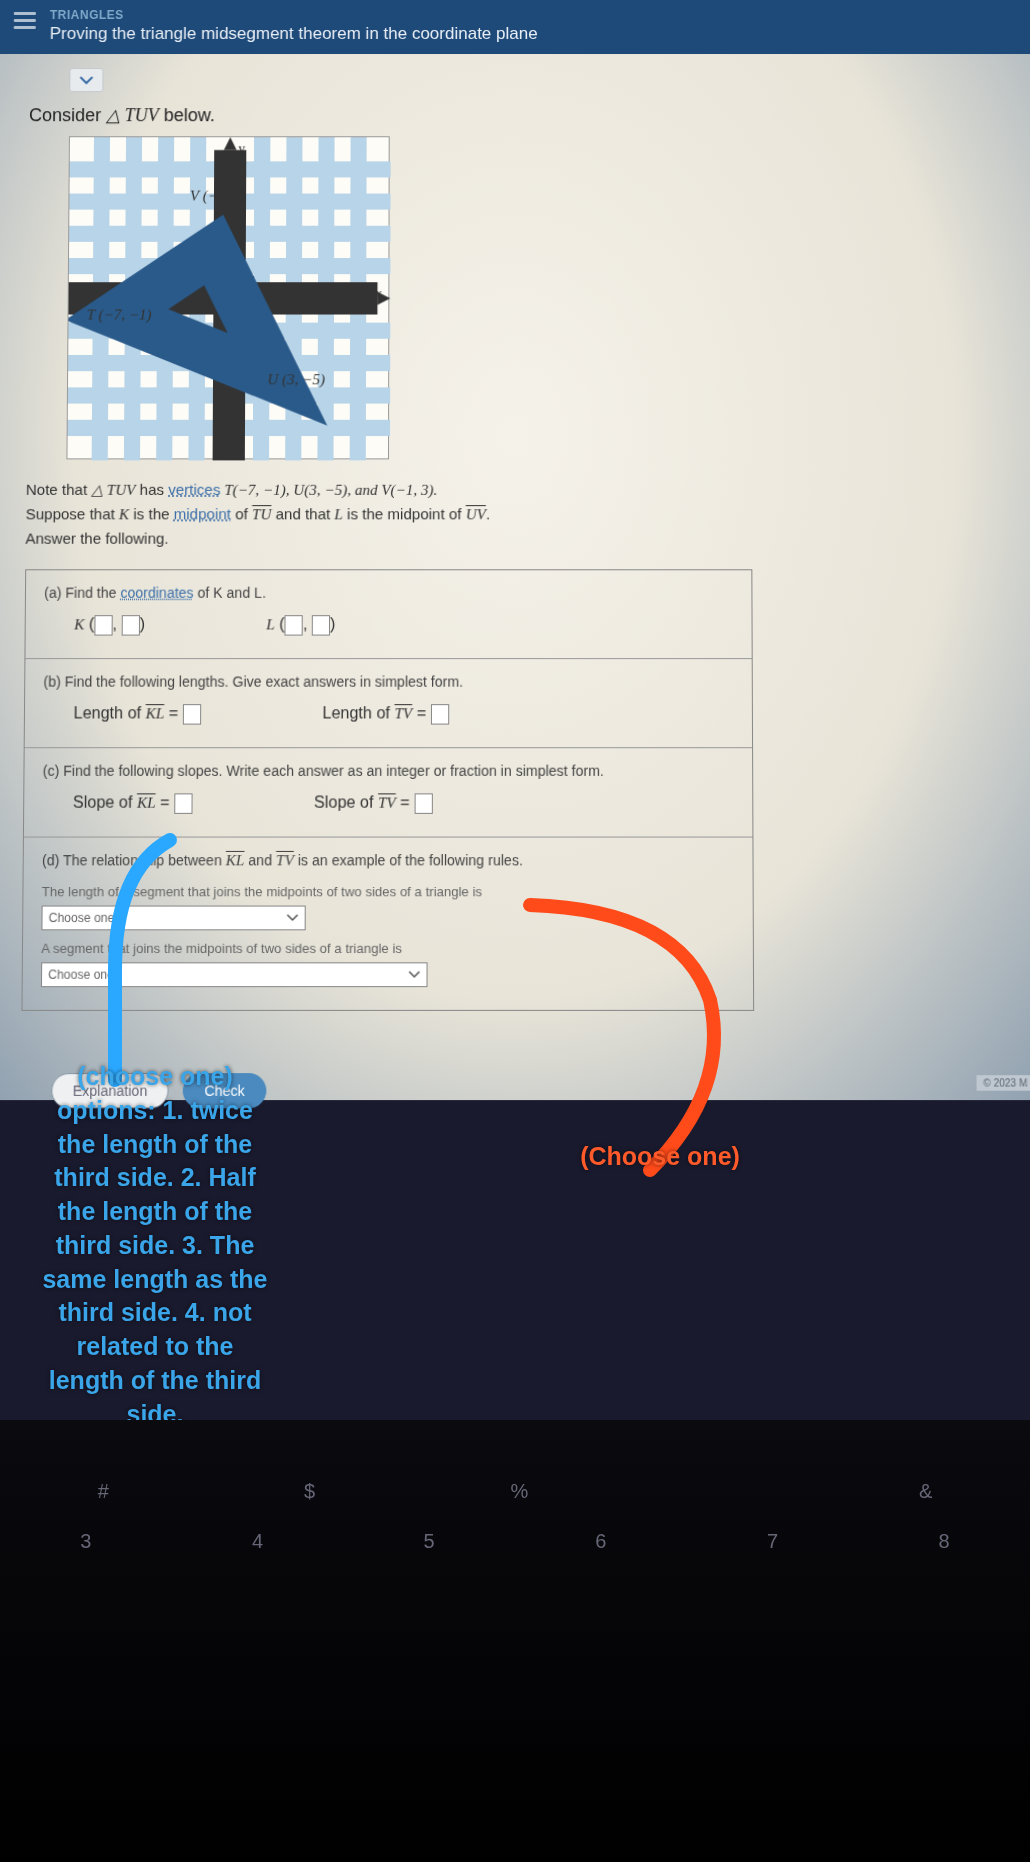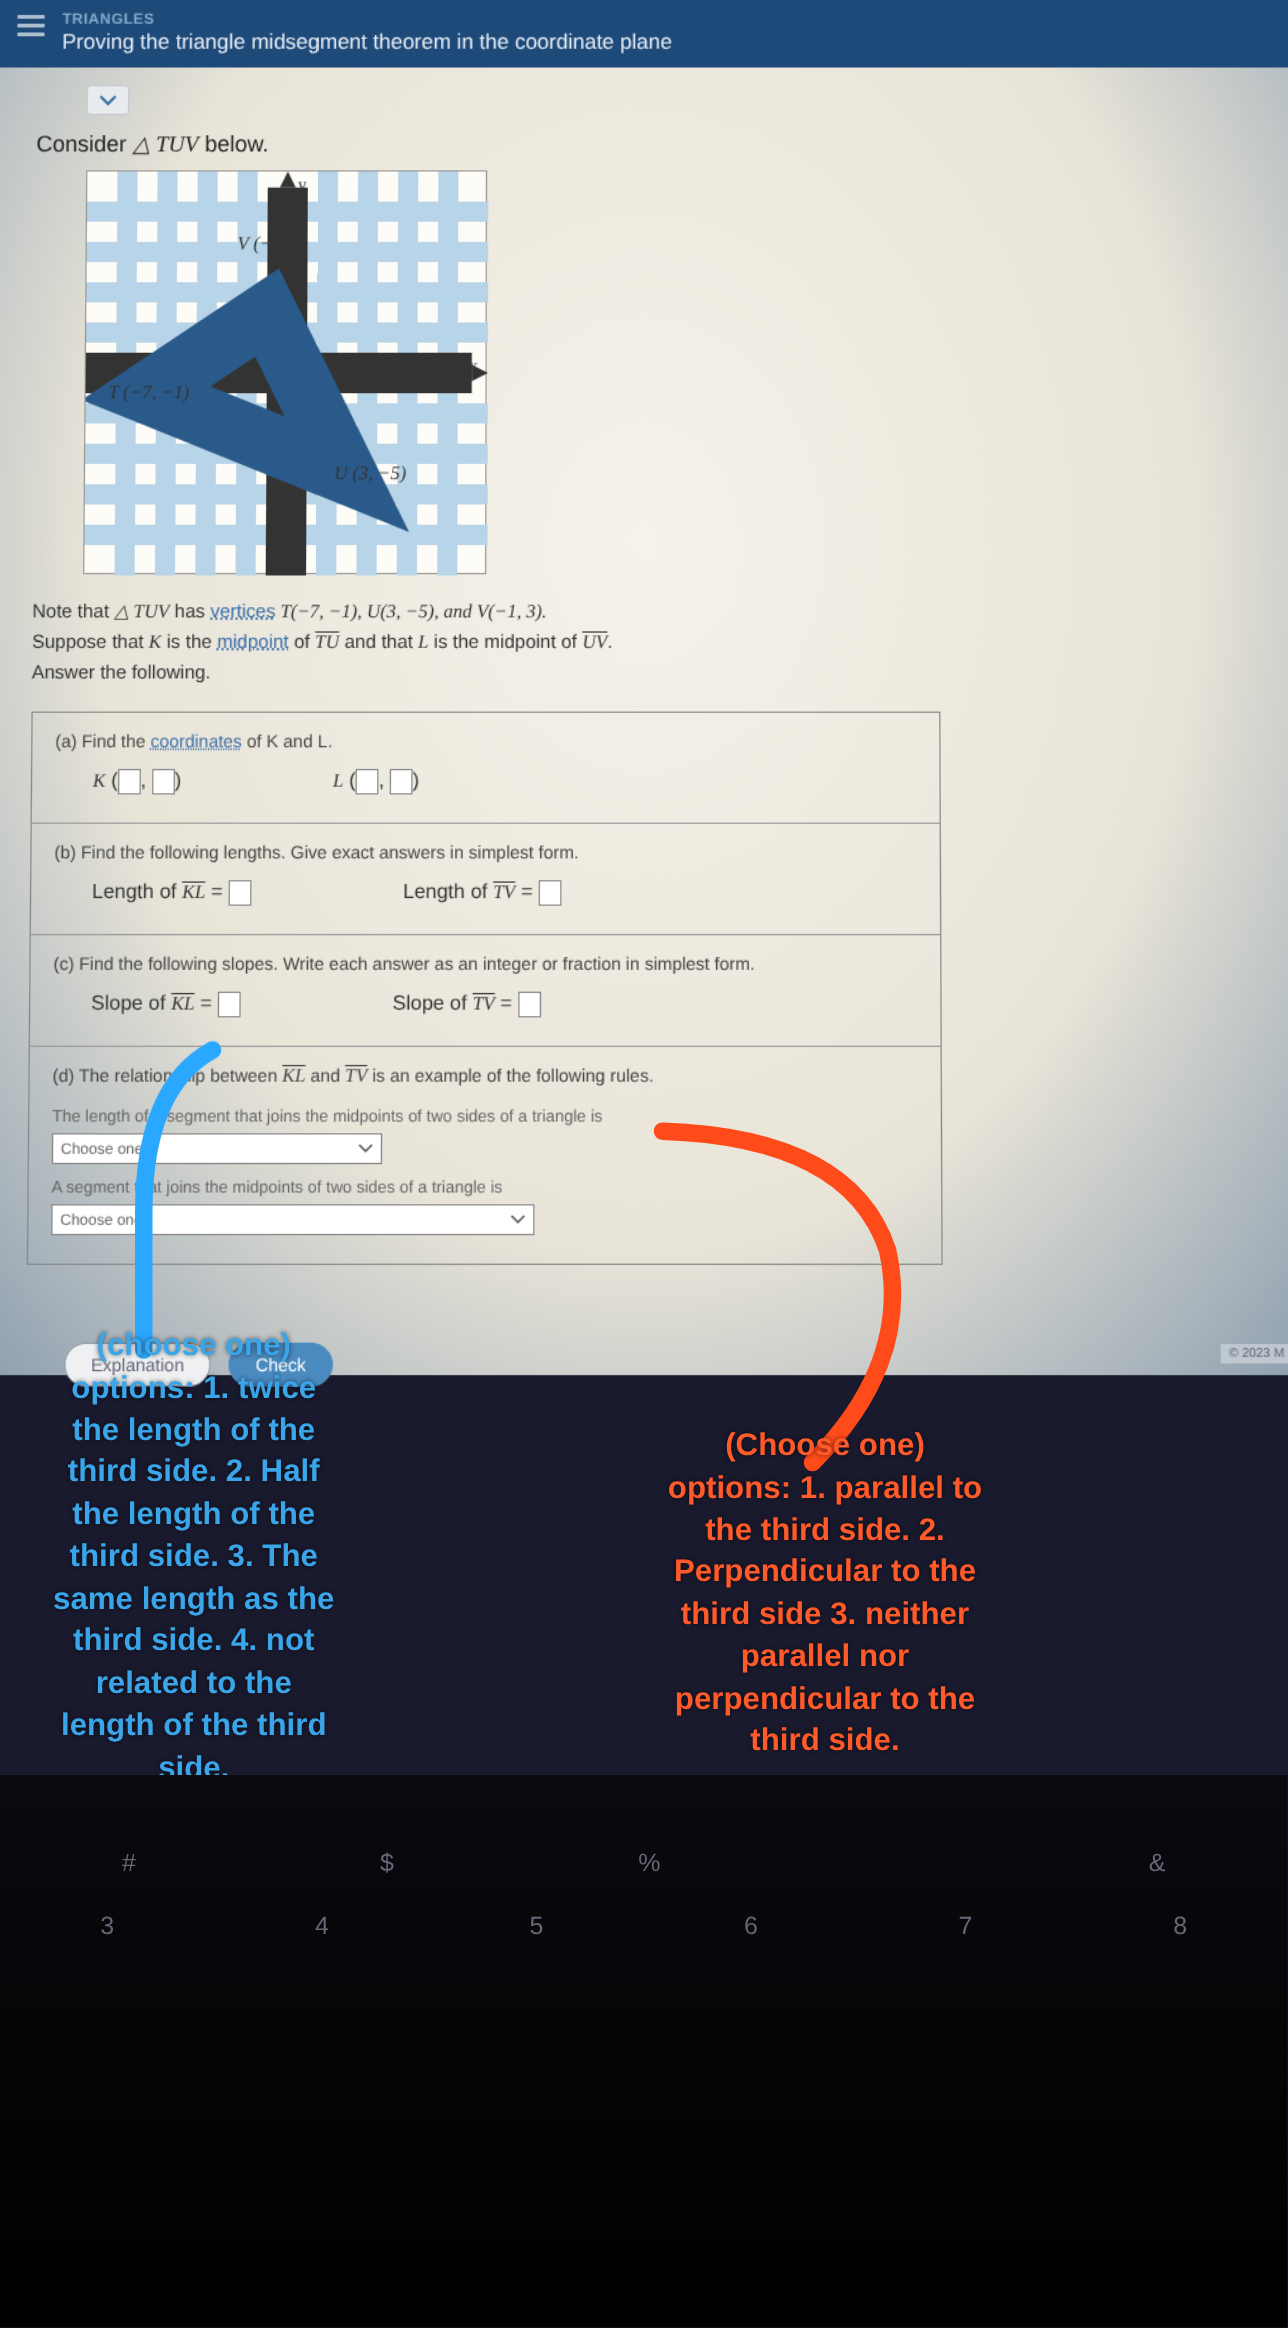--- a/index.html
+++ b/index.html
@@ -187,21 +187,20 @@
   <path d="M10 15 Q160 20 190 110 Q210 200 130 280" fill="none" stroke="#ff4a1a" stroke-width="14" stroke-linecap="round"></path>
 </svg>
 
 <div class="annot-blue">
   <div>(choose one)</div>
   <div>options: 1. twice the length of the third side. 2. Half the length of the third side. 3. The same length as the third side. 4. not related to the length of the third side.</div>
 </div>
 
 <div class="annot-red">
   <div>(Choose one)</div>
-  <div>options: 1. parallel to the third side. 2. Perpendicular to the third side 3. neither parallel nor perpendicular to the third side.</div>
 </div>
 
 <div class="keyboard">
   <div class="krow" style="top:60px;">
     <span>#</span>
       <span>$</span>
       <span>%</span>
       <span></span>
       <span>&amp;</span>
   </div>

